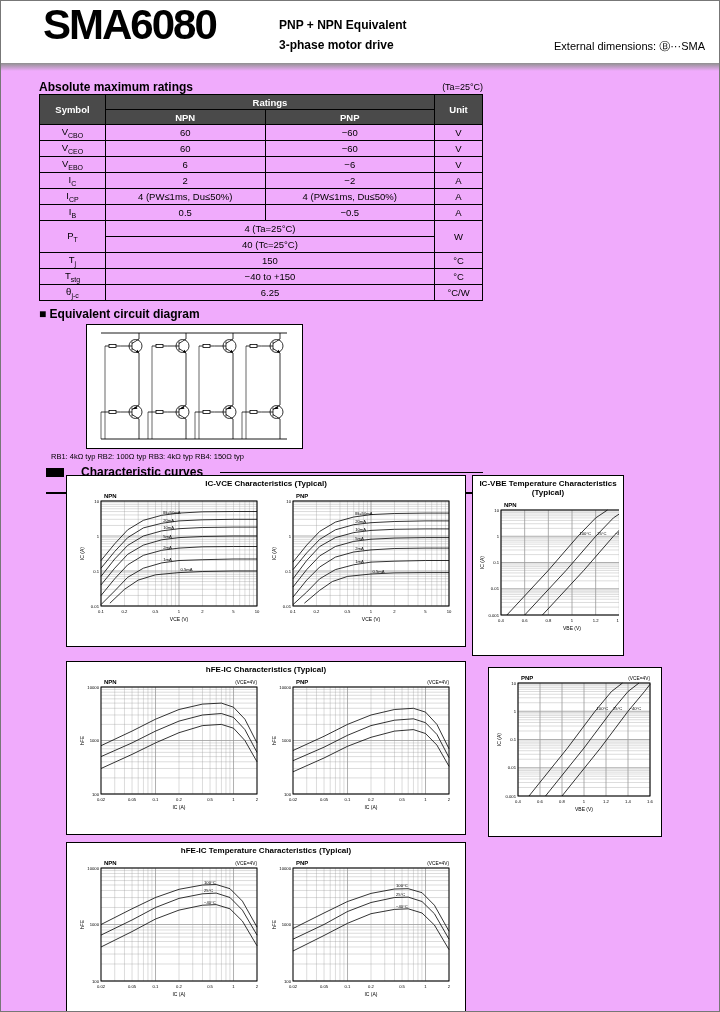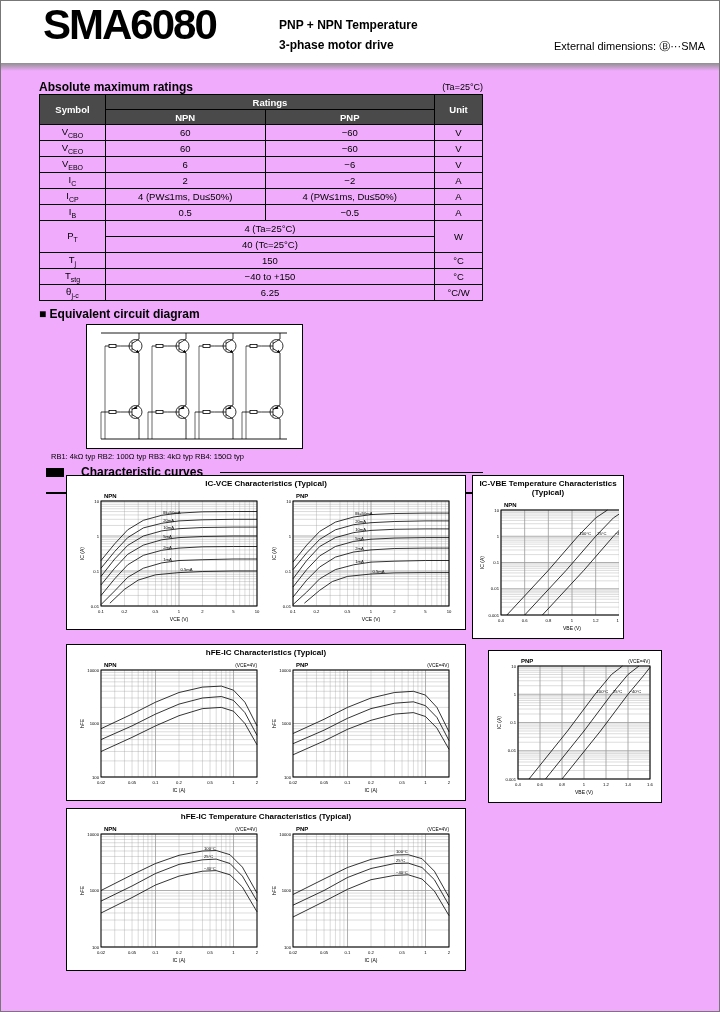--- a/index.html
+++ b/index.html
@@ -31,39 +31,39 @@
   
   .curves-head{position:absolute;top:453px;left:45px;width:437px;}
   .ch-row{display:flex;align-items:center;gap:6px;}
   .ch-bar{width:18px;height:9px;background:#000;}
   .curves-head h3{margin:11px;font-size:12px;font-weight:bold;}
   .ch-line{flex:1;border-top:1px solid #000;height:0;}
   .ch-rule{border-top:2.5px solid #000;margin-top:2px;}
   
   .charts{position:absolute;top:474px;left:65px;width:608px;}
   .crow{display:flex;margin-bottom:5px;align-items:flex-start;}
-  .panel{background:#fff;border:1px solid #000;padding:2px 4px 3px 4px;box-sizing:border-box;}
+  .panel{background:#fff;border:1px solid #000;padding:2px 4px 20px 4px;box-sizing:border-box;}
   .ptitle{font-size:8px;font-weight:bold;text-align:center;margin:1px 0 0 0;}
   .plots{display:flex;justify-content:space-evenly;}
   .p-a{width:400px;}
   .p-b{width:152px;margin-left:6px;}
   .p-c{width:400px;}
   .p-d{width:174px;margin-left:22px;margin-top:6px;}
   .p-e{width:400px;}
   svg text{font-family:"Liberation Sans",sans-serif;fill:#000;}
 </style>
 </head>
 <body>
 
 <div class="page">
 
   <div class="hdr">
     <div class="brand">SMA6080</div>
     <div class="sub">
-      <div>PNP + NPN Temperature</div>
+      <div>PNP + NPN Equivalent</div>
       <div>3-phase motor drive</div>
     </div>
     <div class="extdim">External dimensions: Ⓑ···SMA</div>
   </div>
   <div class="band"></div>
 
   <section class="abs">
     <div class="abs-head">
       <h2>Absolute maximum ratings</h2>
       <span class="abs-cond">(Ta=25°C)</span>

